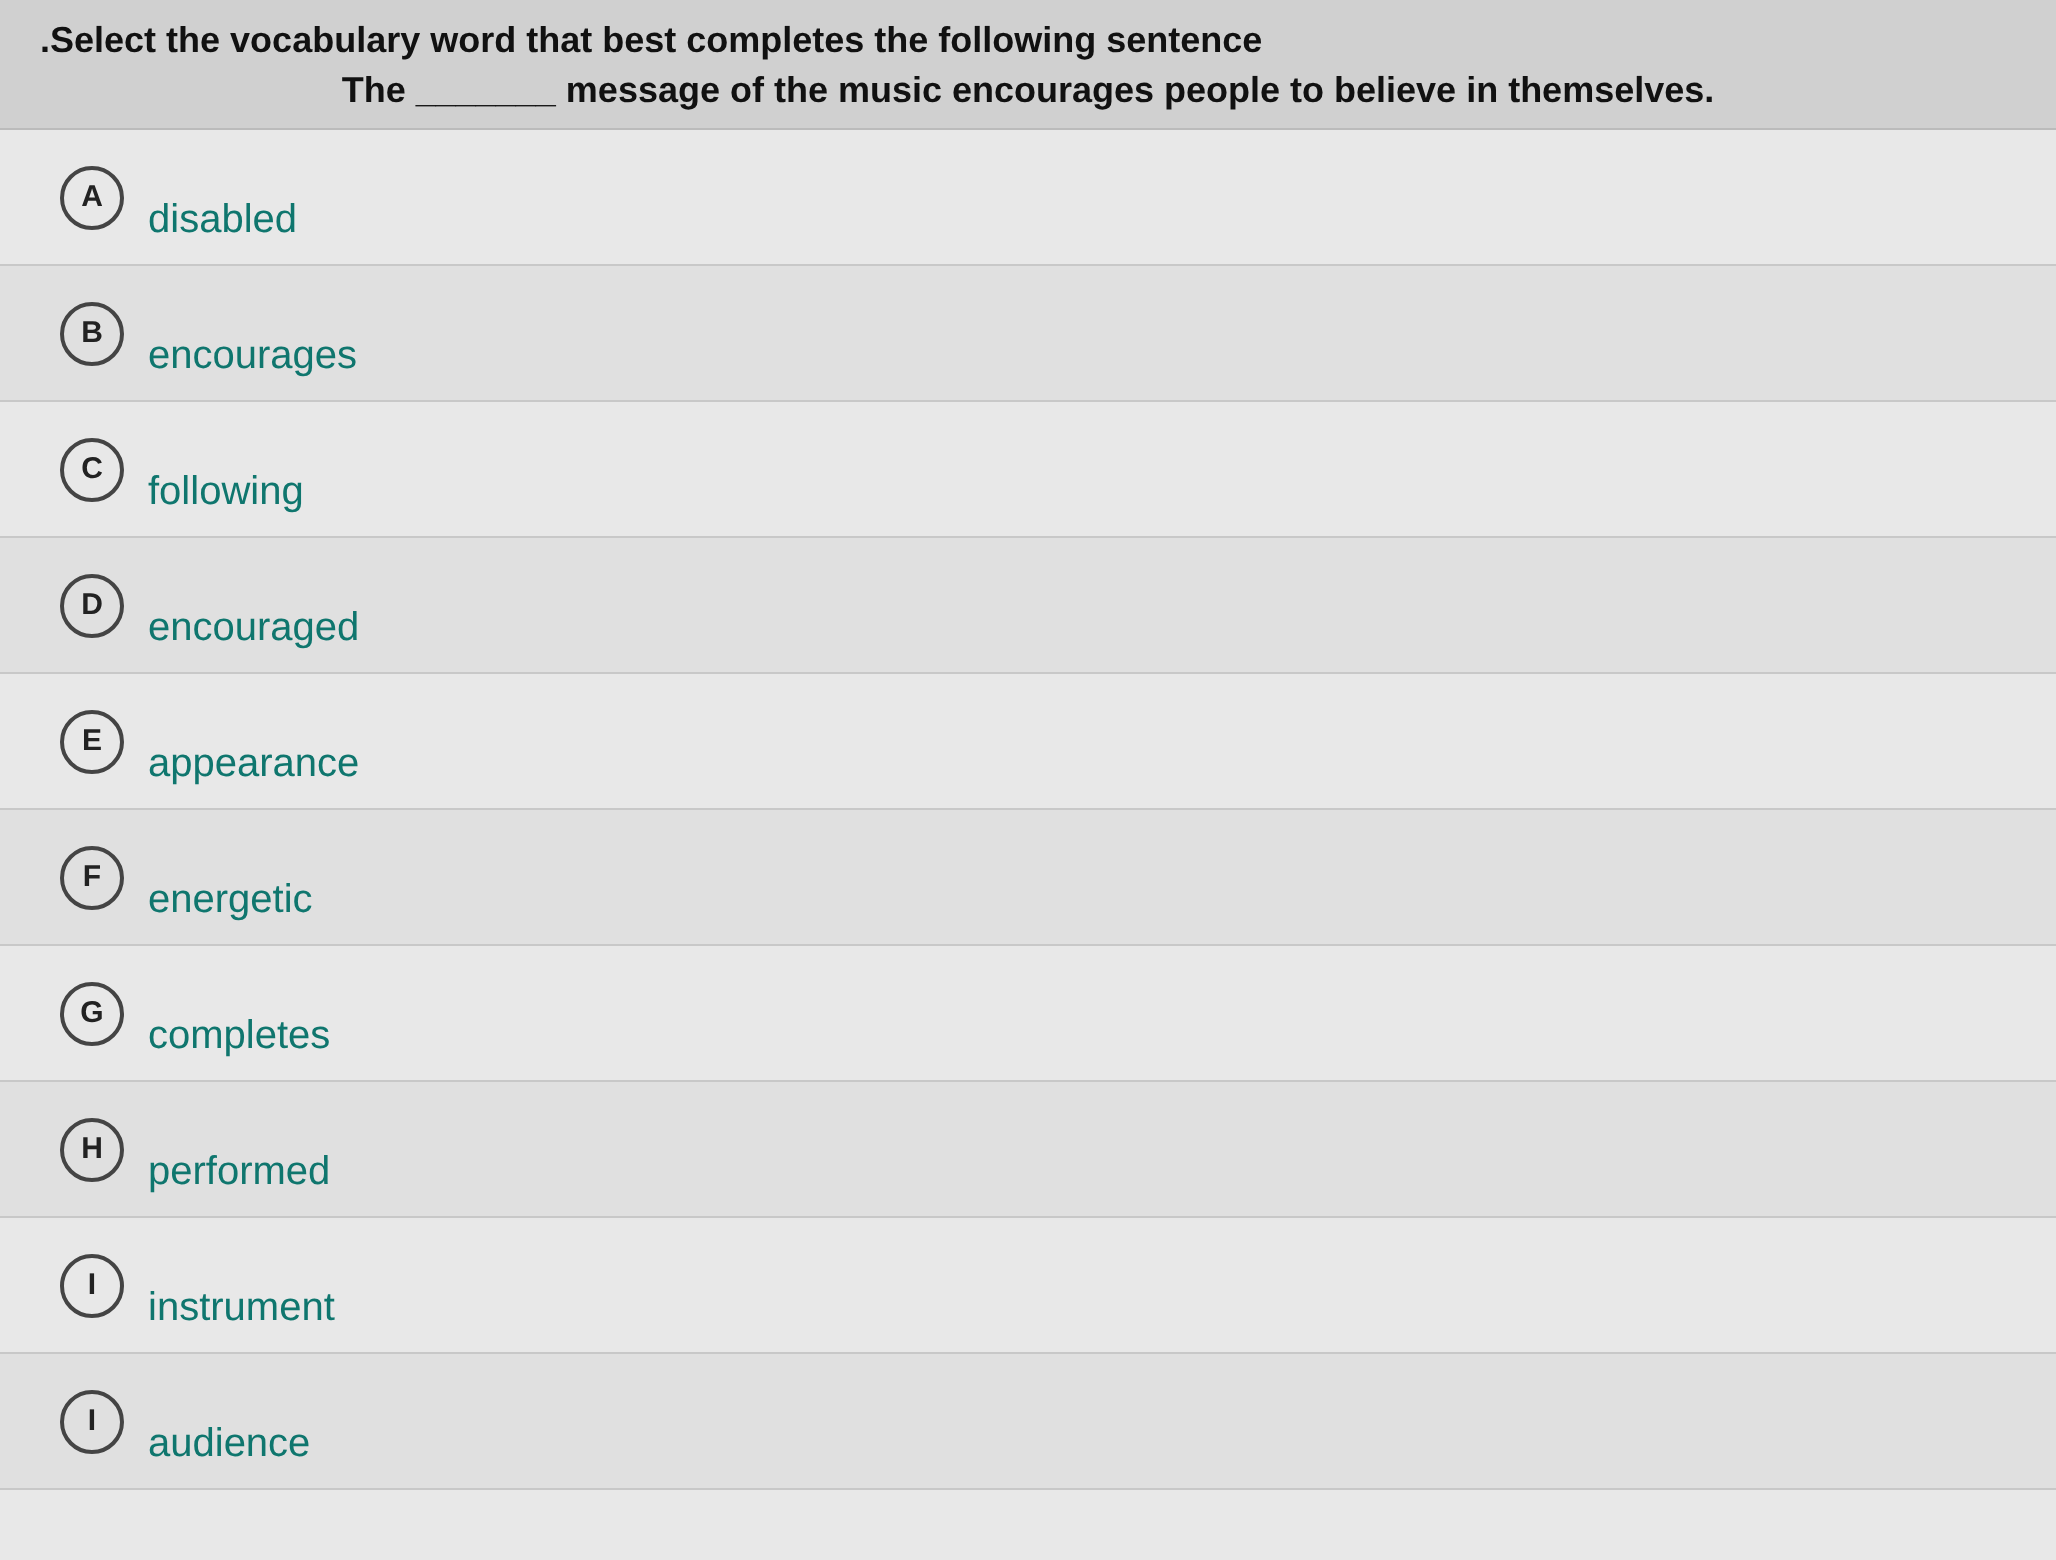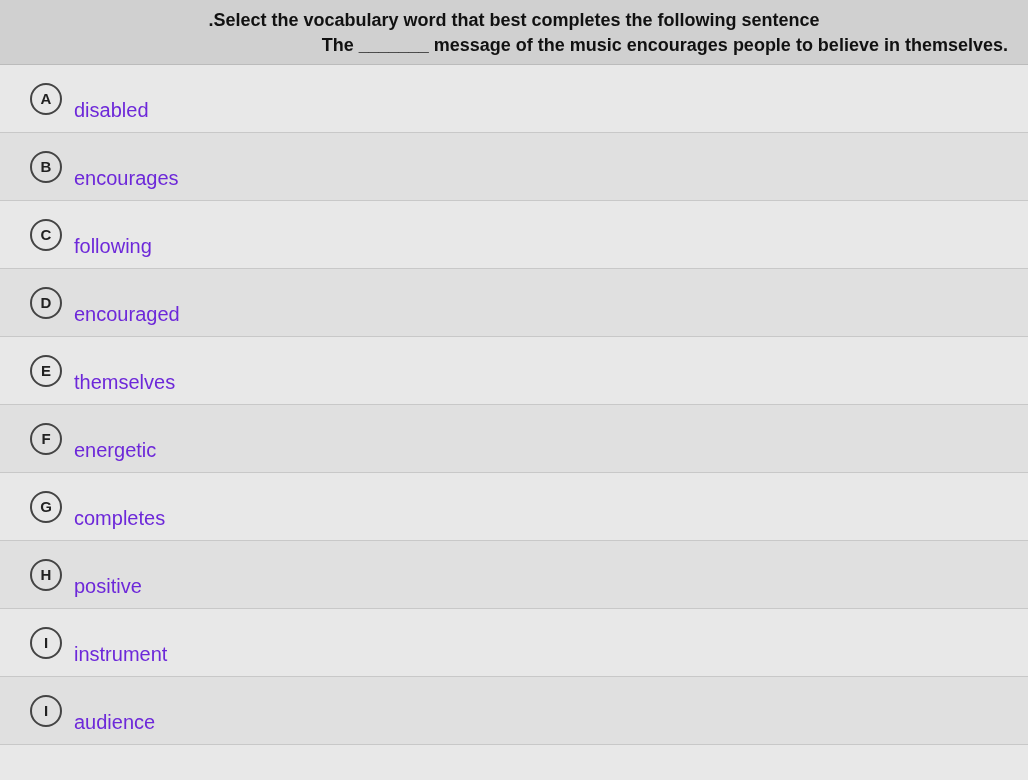--- a/index.html
+++ b/index.html
@@ -20,29 +20,29 @@
     .header {
       background-color: #d0d0d0;
       padding: 10px 20px 8px 20px;
       border-bottom: 1px solid #bbb;
     }
 
     .instruction-line1 {
       font-size: 18px;
       font-weight: bold;
       color: #111;
-      text-align: center;
+      text-align: left;
       margin-bottom: 4px;
     }
 
     .instruction-line2 {
       font-size: 18px;
       font-weight: bold;
       color: #111;
-      text-align: right;
+      text-align: center;
     }
 
     .answer-list {
       list-style: none;
     }
 
     .answer-item {
       display: flex;
       align-items: center;
       justify-content: flex-end;
@@ -53,21 +53,21 @@
       background-color: #e8e8e8;
       transition: background-color 0.1s;
     }
 
     .answer-item:nth-child(even) {
       background-color: #e0e0e0;
     }
 
     .answer-label {
       font-size: 20px;
-      color: #6d28d9;
+      color: #0f766e;
       margin-left: 12px;
       margin-top: 24px;
     }
 
     .answer-badge {
       display: inline-flex;
       align-items: center;
       justify-content: center;
       width: 32px;
       height: 32px;
@@ -99,33 +99,33 @@
     </li>
     <li class="answer-item">
       <span class="answer-label">following</span>
       <span class="answer-badge">C</span>
     </li>
     <li class="answer-item">
       <span class="answer-label">encouraged</span>
       <span class="answer-badge">D</span>
     </li>
     <li class="answer-item">
-      <span class="answer-label">themselves</span>
+      <span class="answer-label">appearance</span>
       <span class="answer-badge">E</span>
     </li>
     <li class="answer-item">
       <span class="answer-label">energetic</span>
       <span class="answer-badge">F</span>
     </li>
     <li class="answer-item">
       <span class="answer-label">completes</span>
       <span class="answer-badge">G</span>
     </li>
     <li class="answer-item">
-      <span class="answer-label">positive</span>
+      <span class="answer-label">performed</span>
       <span class="answer-badge">H</span>
     </li>
     <li class="answer-item">
       <span class="answer-label">instrument</span>
       <span class="answer-badge">I</span>
     </li>
     <li class="answer-item">
       <span class="answer-label">audience</span>
       <span class="answer-badge">I</span>
     </li>

